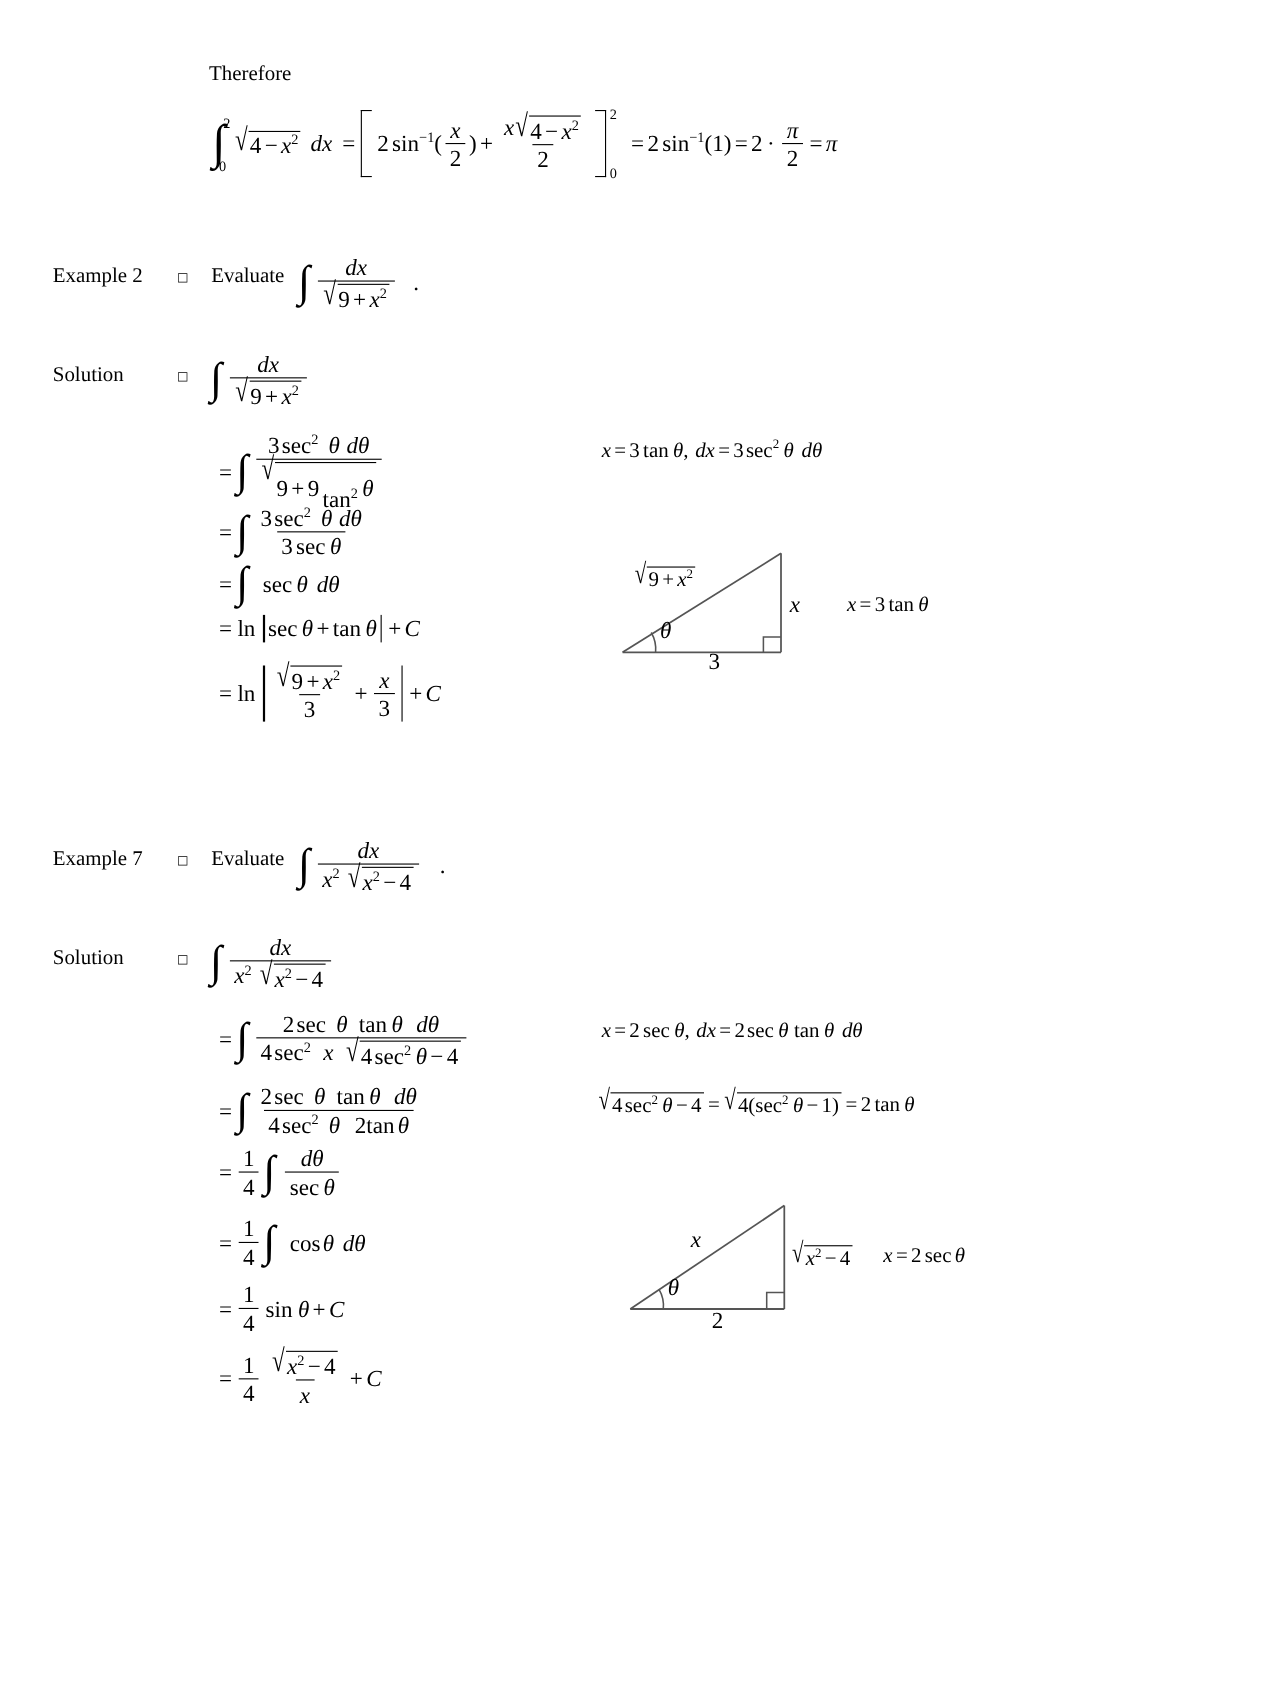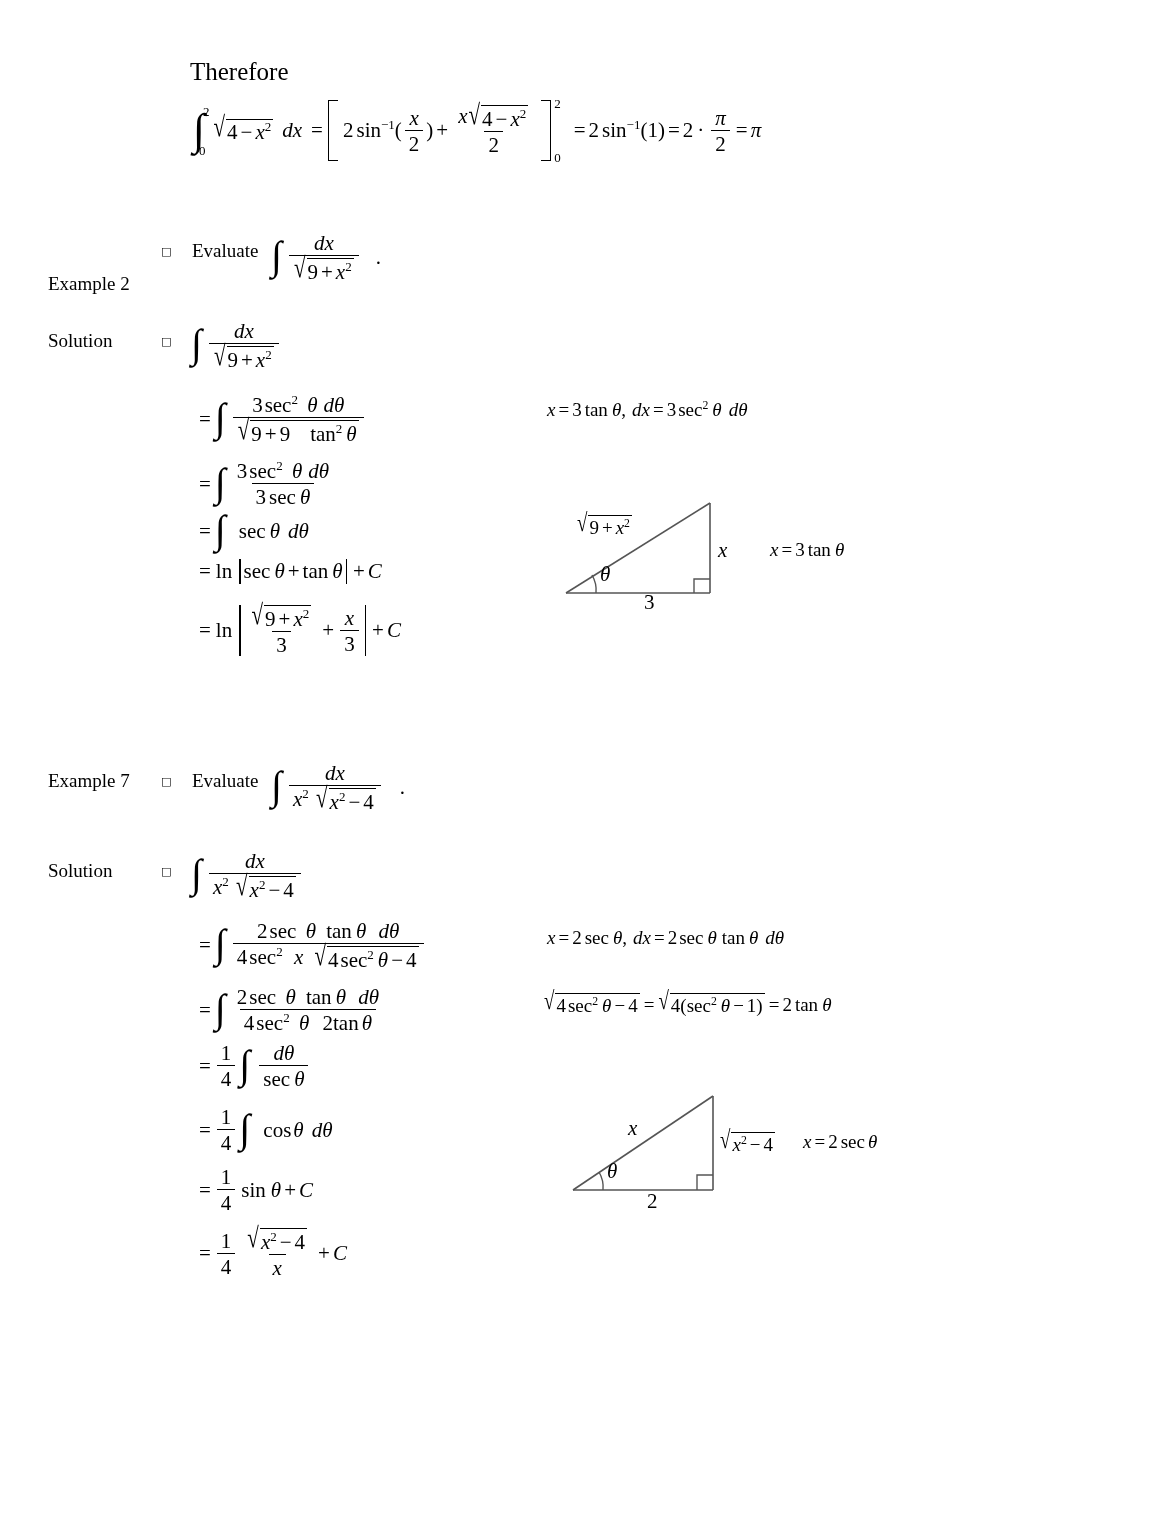--- a/index.html
+++ b/index.html
@@ -18,21 +18,21 @@
   }
 
   .page { position: relative; width: 1159px; height: 1536px; }
 
   
   .abs { position: absolute; }
 
   
   .body-text {
     font-family: "Liberation Serif", "DejaVu Serif", serif;
-    font-size: 25px;
+    font-size: 19px;
     line-height: 1.1;
     white-space: nowrap;
   }
   .label-col {
     font-family: "Liberation Serif", "DejaVu Serif", serif;
     font-size: 19px;
     white-space: nowrap;
   }
   .bullet-sq {
     font-family: "DejaVu Sans", sans-serif;
@@ -255,21 +255,21 @@
     <span class="mn">2</span>
       <span class="mo-tight" style="padding:0 4px;">·</span>
     <span class="frac">
       <span class="num mi">π</span>
       <span class="den mn">2</span>
     </span>
     <span class="mo">=</span>
       <span class="mi">π</span>
   </div>
 
-  <div class="abs label-col" style="left:48px; top:240px;margin-top:33px;">Example 2</div>
+  <div class="abs label-col" style="left:48px; top:240px;">Example 2</div>
   <div class="abs bullet-sq" style="left:161px; top:246px;">□</div>
   <div class="abs label-col" style="left:192px; top:240px;">Evaluate</div>
 
   <div class="abs math" style="left:270px; top:232px;">
     <span class="intsign">∫</span>
     <span class="frac" style="margin-left:6px;">
       <span class="num mi">dx</span>
       <span class="den">
         <span class="sqrt">
             <span class="radsym">√</span>
@@ -312,21 +312,21 @@
         <span class="mn">3</span><span class="fnname" style="padding-left:2px;">sec<sup class="exp">2</sup></span>
         <span class="theta" style="padding-left:4px;">θ</span><span class="mi" style="padding-left:6px;">dθ</span>
       </span>
       <span class="den">
         <span class="sqrt">
             <span class="radsym">√</span>
             <span class="radicand">
           <span class="mn">9</span>
               <span class="mo">+</span>
               <span class="mn">9</span>
-              <span class="fnname" style="padding-left:20px;">tan<sup class="exp">2</sup></span>
+              <span class="fnname" style="padding-left:3px;margin-top:20px;">tan<sup class="exp">2</sup></span>
               <span class="theta" style="padding-left:4px;">θ</span>
         </span>
           </span>
       </span>
     </span>
   </div>
 
   <div class="abs math" style="left:196px; top:460px;">
     <span class="mo">=</span>
       <span class="intsign">∫</span>

